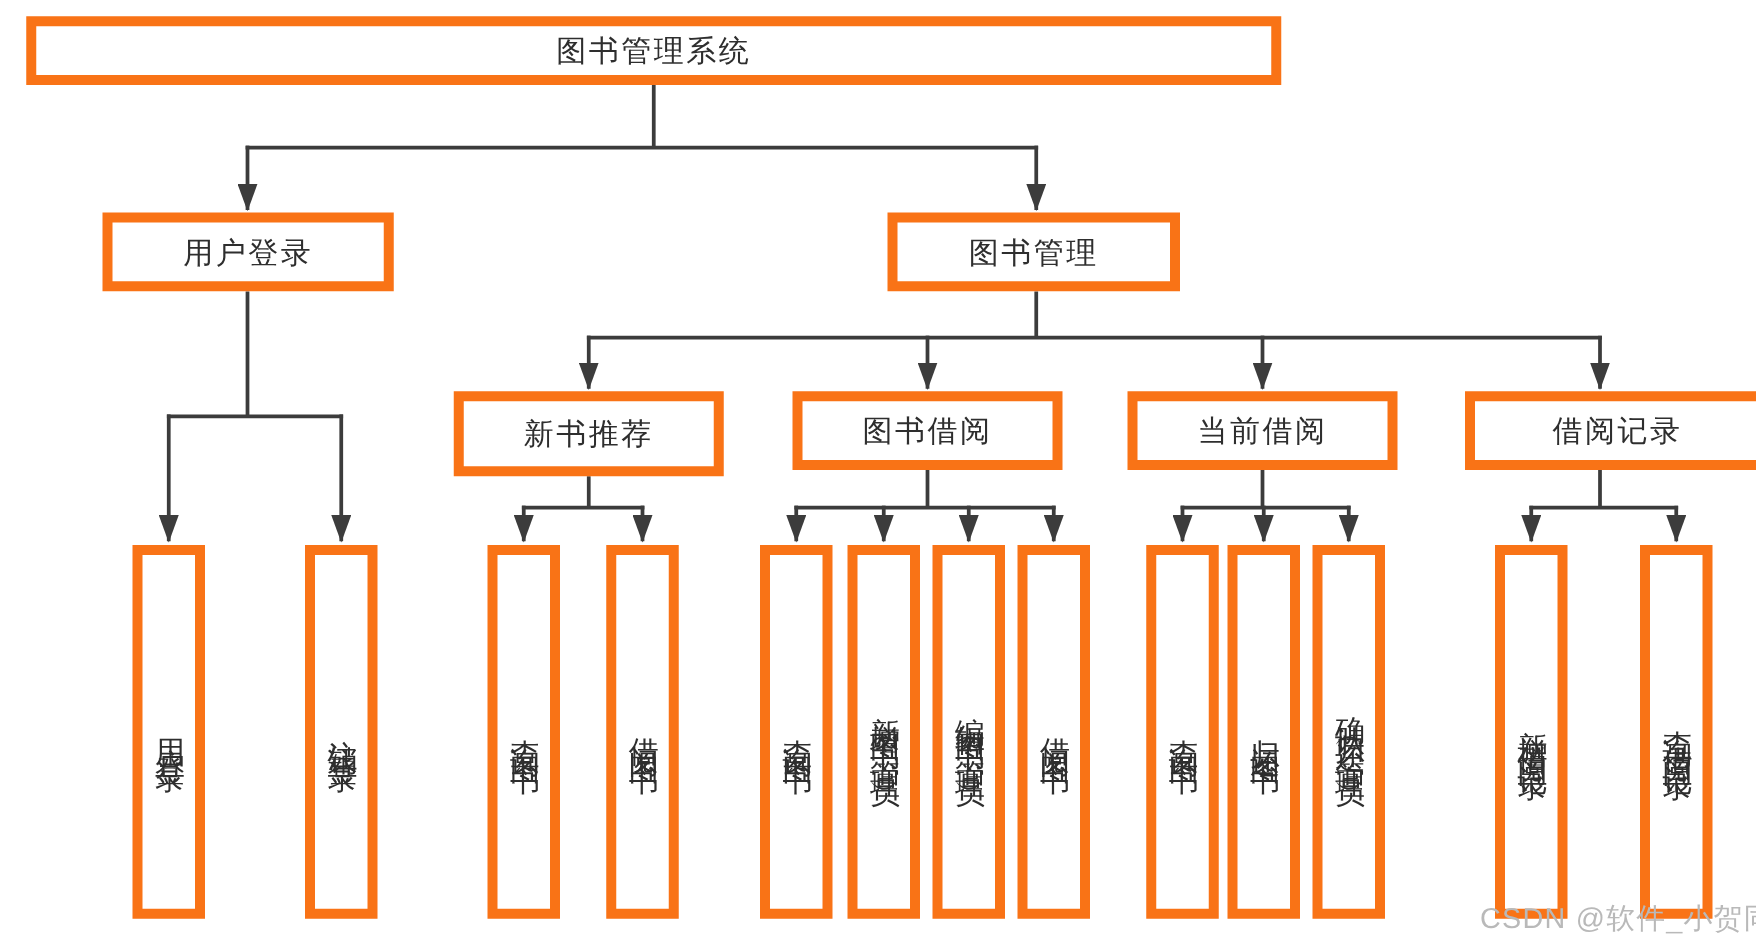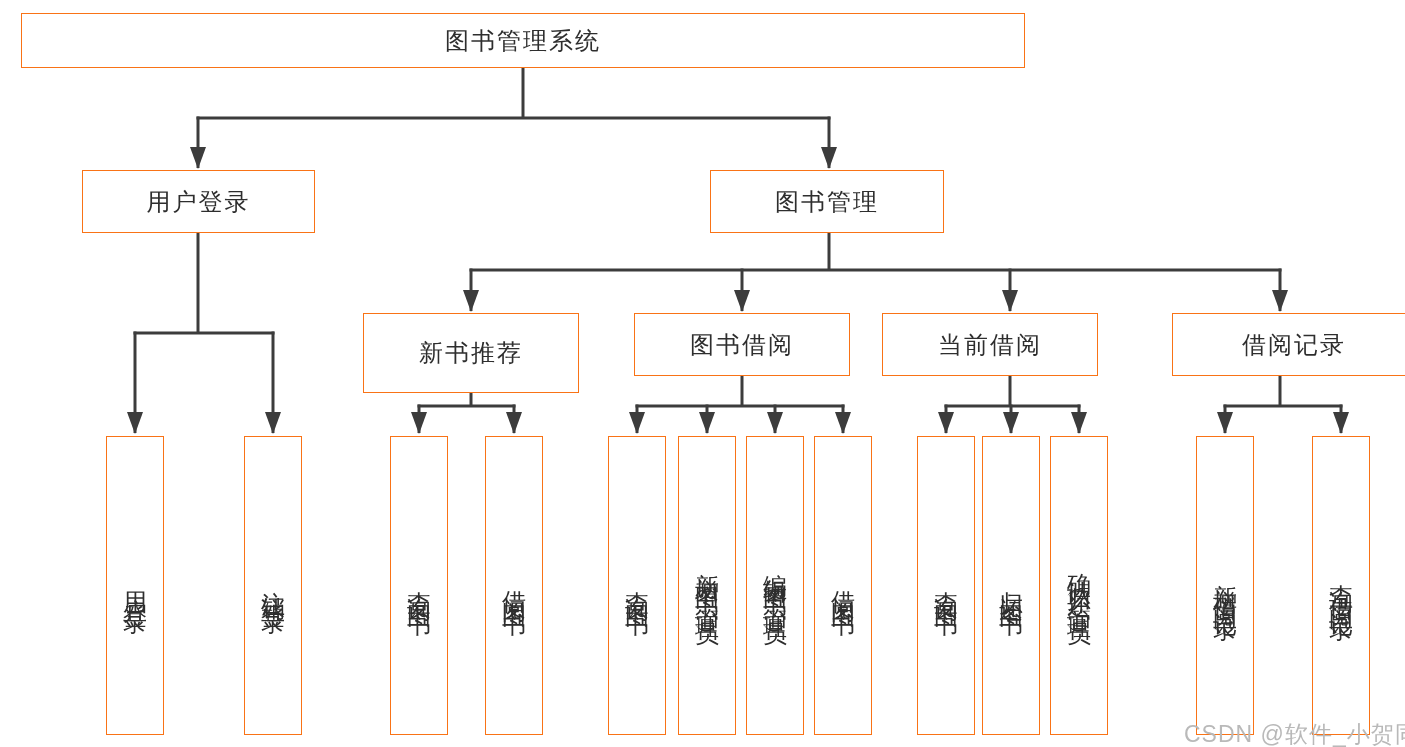--- a/index.html
+++ b/index.html
@@ -20,21 +20,21 @@
     left: 0;
     top: 0;
     width: 1405px;
     height: 747px;
     z-index: 1;
   }
   .node {
     position: absolute;
     box-sizing: border-box;
     background: #ffffff;
-    border: 1px solid #f97316;
+    border: 8px solid #f97316;
     display: flex;
     align-items: center;
     justify-content: center;
     z-index: 2;
     color: #2e2e2e;
     font-size: 24px;
     letter-spacing: 2px;
     white-space: nowrap;
   }
   .node .vtext {
@@ -44,23 +44,23 @@
     font-size: 24px;
     line-height: 1;
     white-space: nowrap;
   }
   
   .n-root  { left: 21px;   top: 13px;  width: 1004px; height: 55px; }
   
   .n-l2a   { left: 82px;   top: 170px; width: 233px;  height: 63px; }
   .n-l2b   { left: 710px;  top: 170px; width: 234px;  height: 63px; }
   
-  .n-l3a   { left: 363px;  top: 313px; width: 216px;  height: 80px; }
+  .n-l3a   { left: 363px;  top: 313px; width: 216px;  height: 68px; }
   .n-l3b   { left: 634px;  top: 313px; width: 216px;  height: 63px; align-items: center; }
-  .n-l3c   { left: 882px;  top: 313px; width: 216px;  height: 63px; align-items: center; }
+  .n-l3c   { left: 902px;  top: 313px; width: 216px;  height: 63px; align-items: center; }
   .n-l3d   { left: 1172px; top: 313px; width: 244px;  height: 63px; }
   
   .leaf    { top: 436px; width: 58px; height: 299px; }
   .lf1  { left: 106px; }
   .lf2  { left: 244px; }
   .lf3  { left: 390px; }
   .lf4  { left: 485px; }
   .lf5  { left: 608px; }
   .lf6  { left: 678px; }
   .lf7  { left: 746px; }

